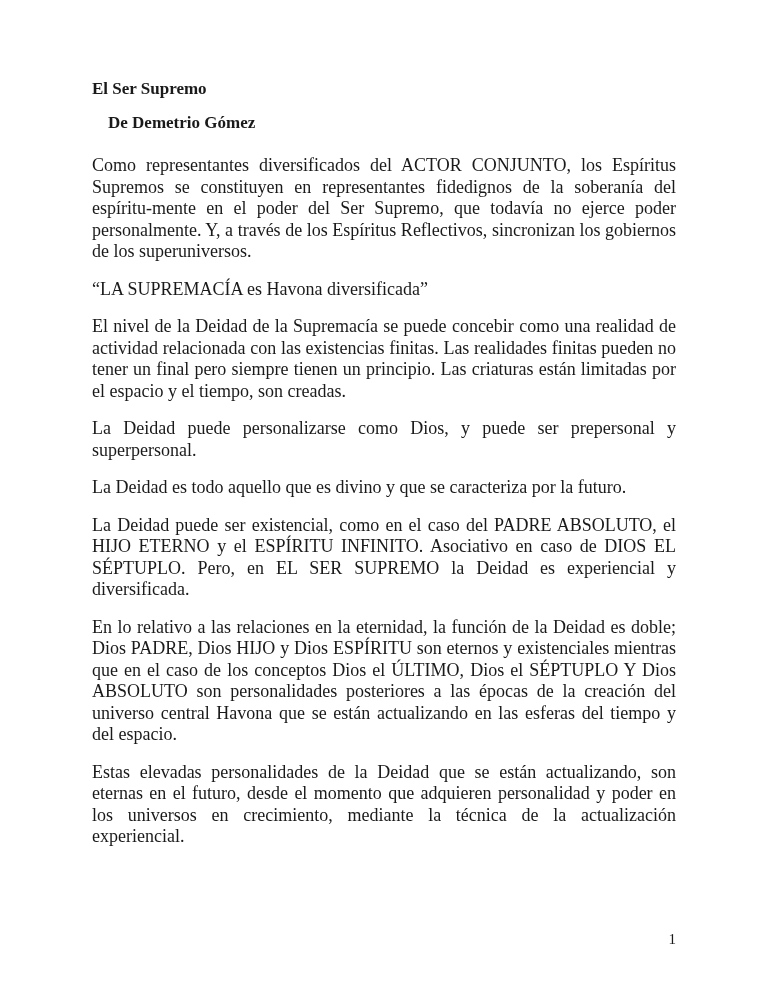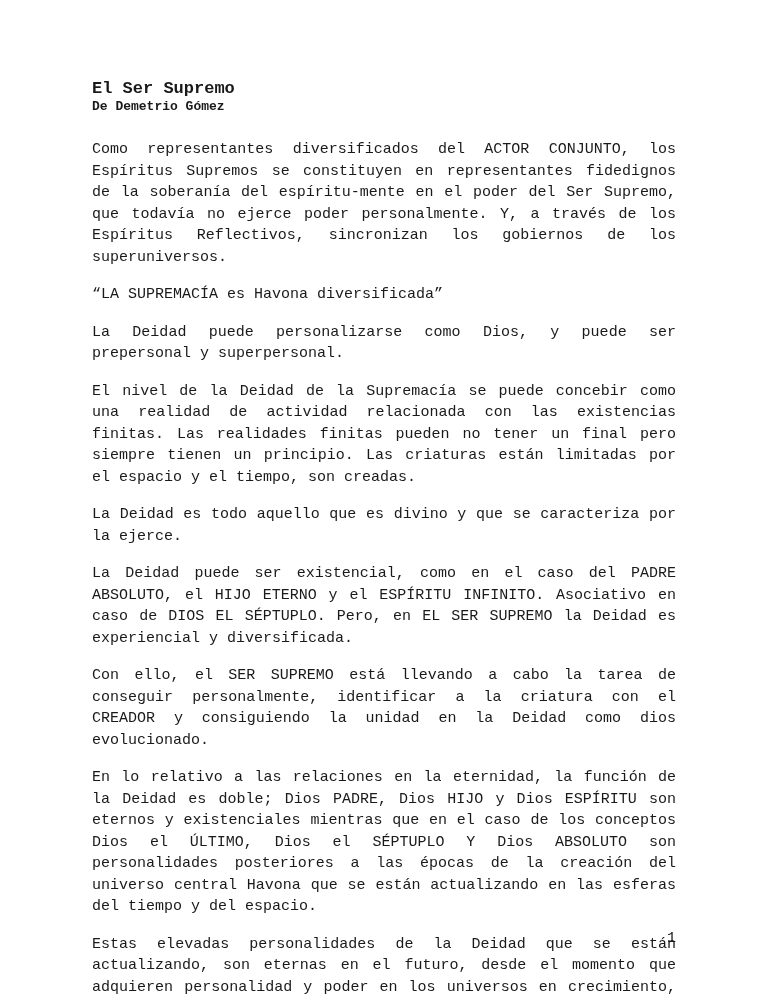--- a/index.html
+++ b/index.html
@@ -5,48 +5,48 @@
   html, body {
     margin: 0;
     padding: 0;
     background: #ffffff;
   }
   .page {
     position: relative;
     width: 768px;
     height: 994px;
     background: #ffffff;
-    font-family: Liberation Mono, monospace;
+    font-family: Liberation Serif, serif;
     color: #1a1a1a;
     overflow: hidden;
     border-radius: 29px;
   }
   .content {
     position: absolute;
     left: 92px;
     top: 79px;
     width: 584px;
   }
   .doc-title {
     font-size: 17px;
     line-height: 20px;
     font-weight: bold;
     margin: 0;
   }
   .doc-author {
-    font-size: 13px;
+    font-size: 17px;
     line-height: 16px;
     font-weight: bold;
-    margin: 0;
+    margin: 16px;
   }
   .doc-body {
     margin-top: 24px;
   }
   .para {
-    font-size: 15px;
+    font-size: 18px;
     line-height: 21.5px;
     margin: 16px 0 7px 0;
     text-align: justify;
   }
   .para:last-child {
     margin-bottom: 0;
   }
   .page-number {
     position: absolute;
     right: 92px;
@@ -59,24 +59,23 @@
 </head>
 <body>
 
 <div class="page">
   <div class="content">
     <h1 class="doc-title">El Ser Supremo</h1>
     <div class="doc-author">De  Demetrio Gómez</div>
     <div class="doc-body">
       <p class="para">Como representantes diversificados del ACTOR CONJUNTO, los Espíritus Supremos se constituyen en representantes fidedignos de la soberanía del espíritu-mente en el poder del Ser Supremo, que todavía no ejerce poder personalmente. Y, a través de los Espíritus Reflectivos, sincronizan los gobiernos de los superuniversos.</p>
       <p class="para">“LA SUPREMACÍA es Havona diversificada”</p>
+      <p class="para">El nivel de la Deidad de la Supremacía se puede concebir como una realidad de actividad relacionada con las existencias finitas. Las realidades finitas pueden no tener un final pero siempre tienen un principio. Las criaturas están limitadas por el espacio y el tiempo, son creadas.</p>
       <p class="para">La Deidad puede personalizarse como Dios, y puede ser prepersonal y superpersonal.</p>
-      <p class="para">El nivel de la Deidad de la Supremacía se puede concebir como una realidad de actividad relacionada con las existencias finitas. Las realidades finitas pueden no tener un final pero siempre tienen un principio. Las criaturas están limitadas por el espacio y el tiempo, son creadas.</p>
-      <p class="para">La Deidad es todo aquello que es divino y que se caracteriza por la ejerce.</p>
+      <p class="para">La Deidad es todo aquello que es divino y que se caracteriza por la futuro.</p>
       <p class="para">La Deidad puede ser existencial, como en el caso del PADRE ABSOLUTO, el HIJO ETERNO y el ESPÍRITU INFINITO. Asociativo en caso de DIOS EL SÉPTUPLO. Pero, en EL SER SUPREMO la Deidad es experiencial y diversificada.</p>
-      <p class="para">Con ello, el SER SUPREMO está llevando a cabo la tarea de conseguir personalmente, identificar a  la criatura con el CREADOR y consiguiendo la unidad en la Deidad como dios evolucionado.</p>
       <p class="para">En lo relativo a las relaciones en la eternidad, la función de la Deidad es doble; Dios PADRE, Dios HIJO y Dios ESPÍRITU son eternos y  existenciales mientras que en el caso de los conceptos Dios el ÚLTIMO, Dios el SÉPTUPLO Y Dios ABSOLUTO son personalidades posteriores a las épocas de la  creación del universo central Havona que se están actualizando en las esferas del tiempo y del espacio.</p>
       <p class="para">Estas elevadas personalidades de la Deidad que se están actualizando, son eternas en el futuro, desde el momento que adquieren personalidad y poder en los universos en crecimiento, mediante la técnica de la actualización experiencial.</p>
 
     </div>
   </div>
   <div class="page-number">1</div>
 </div>
 
 </body></html>

